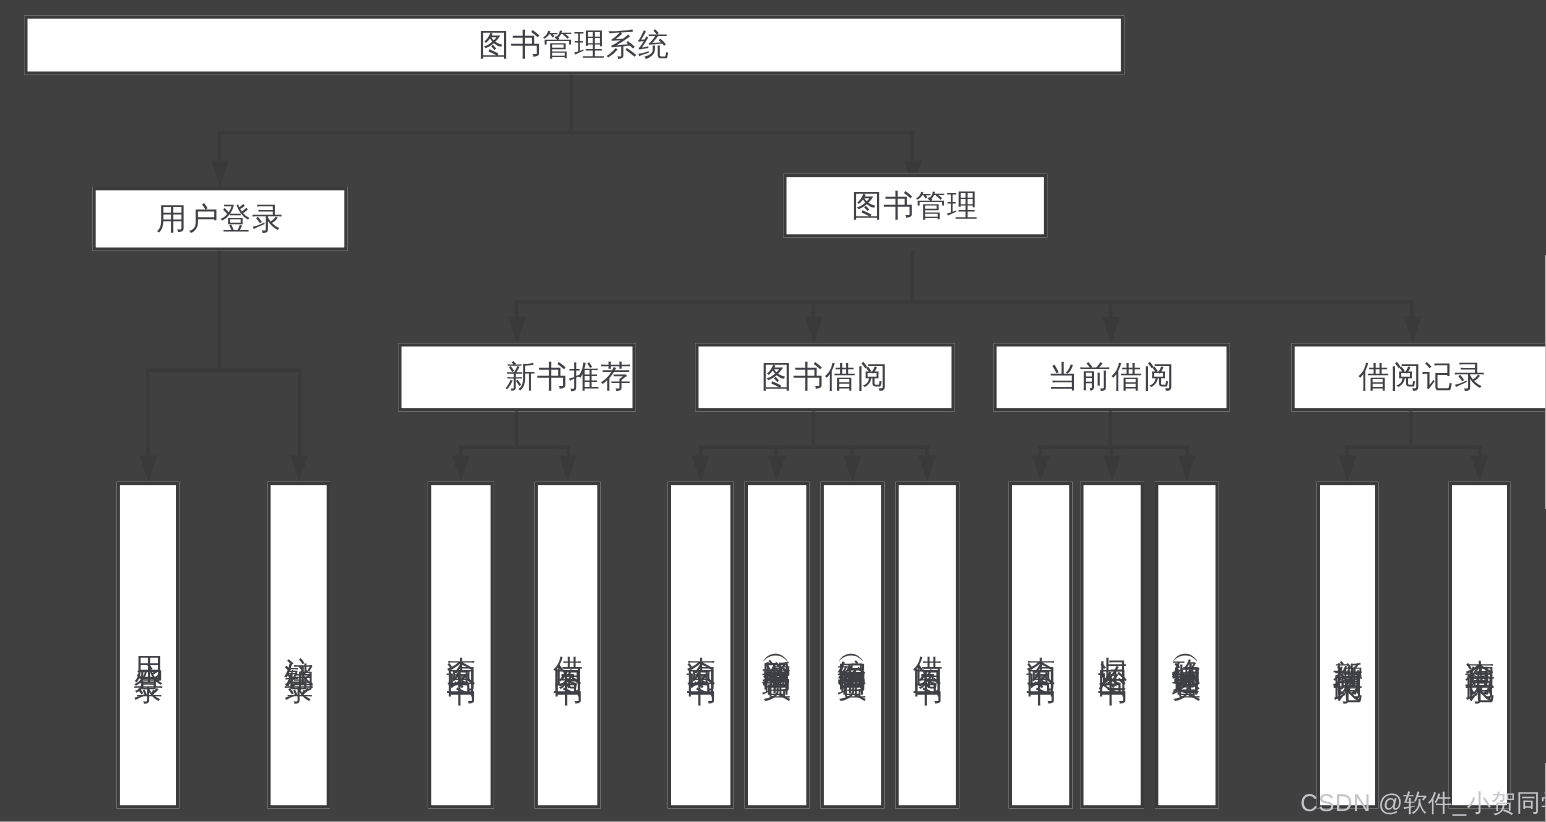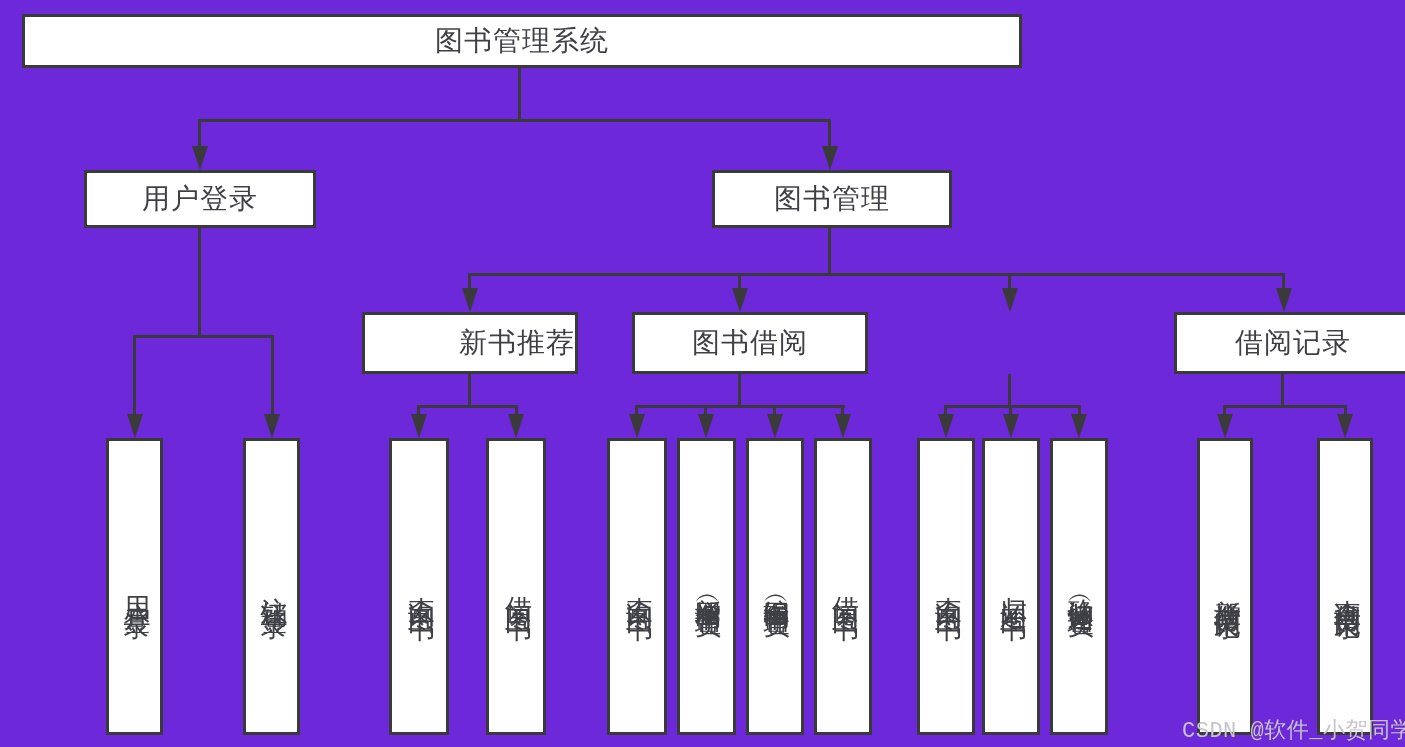--- a/index.html
+++ b/index.html
@@ -1,20 +1,20 @@
 <!DOCTYPE html>
 <html><head>
 <meta charset="utf-8">
 <style>
   html,body{margin:0;padding:0;background:#ffffff;}
   #stage{
     position:relative;
     width:1405px;height:747px;
-    background:#6d28d9;
-    font-family:Liberation Mono, monospace;
+    background:#404040;
+    font-family:Liberation Sans, sans-serif;
     overflow:hidden;
   }
   .box{
     position:absolute;
     box-sizing:border-box;
     border:3px solid #3a3a3a;
     background:#ffffff;
     color:#3f3f46;
     display:flex;align-items:center;justify-content:center;
   }
@@ -57,21 +57,21 @@
   <div class="line" style="left:518px;top:68px;width:3px;height:51px;"></div>
   <div class="line" style="left:198px;top:119px;width:633px;height:3px;"></div>
   <div class="line" style="left:198px;top:119px;width:3px;height:27px;"></div>
   <div class="arrow" style="left:192px;top:146px;"></div>
   <div class="line" style="left:828px;top:119px;width:3px;height:27px;"></div>
   <div class="arrow" style="left:822px;top:146px;"></div>
 
   <div class="box hbox" style="left:84px;top:170px;width:232px;height:58px;">
     <span>用户登录</span>
   </div>
-  <div class="box hbox" style="left:712px;top:170px;width:240px;height:58px;">
+  <div class="box hbox" style="left:712px;top:158px;width:240px;height:58px;">
     <span>图书管理</span>
   </div>
 
   <div class="line" style="left:198px;top:228px;width:3px;height:107px;"></div>
   <div class="line" style="left:133px;top:335px;width:141px;height:3px;"></div>
   <div class="line" style="left:133px;top:335px;width:3px;height:79px;"></div>
   <div class="arrow" style="left:127px;top:414px;"></div>
   <div class="line" style="left:271px;top:335px;width:3px;height:79px;"></div>
   <div class="arrow" style="left:264px;top:414px;"></div>
 
@@ -84,20 +84,23 @@
   <div class="line" style="left:1008px;top:273px;width:3px;height:15px;"></div>
   <div class="arrow" style="left:1002px;top:288px;"></div>
   <div class="line" style="left:1282px;top:273px;width:3px;height:15px;"></div>
   <div class="arrow" style="left:1276px;top:288px;"></div>
 
   <div class="box hbox" style="left:362px;top:312px;width:216px;height:62px;justify-content:flex-end;">
     <span>新书推荐</span>
   </div>
   <div class="box hbox" style="left:632px;top:312px;width:236px;height:62px;">
     <span>图书借阅</span>
+  </div>
+  <div class="box hbox" style="left:903px;top:312px;width:215px;height:62px;">
+    <span>当前借阅</span>
   </div>
   <div class="box hbox" style="left:1174px;top:312px;width:238px;height:62px;">
     <span>借阅记录</span>
   </div>
 
   <div class="line" style="left:468px;top:374px;width:3px;height:31px;"></div>
   <div class="line" style="left:417px;top:405px;width:101px;height:3px;"></div>
   <div class="line" style="left:417px;top:405px;width:3px;height:9px;"></div>
   <div class="arrow" style="left:411px;top:414px;"></div>
   <div class="line" style="left:515px;top:405px;width:3px;height:9px;"></div>

